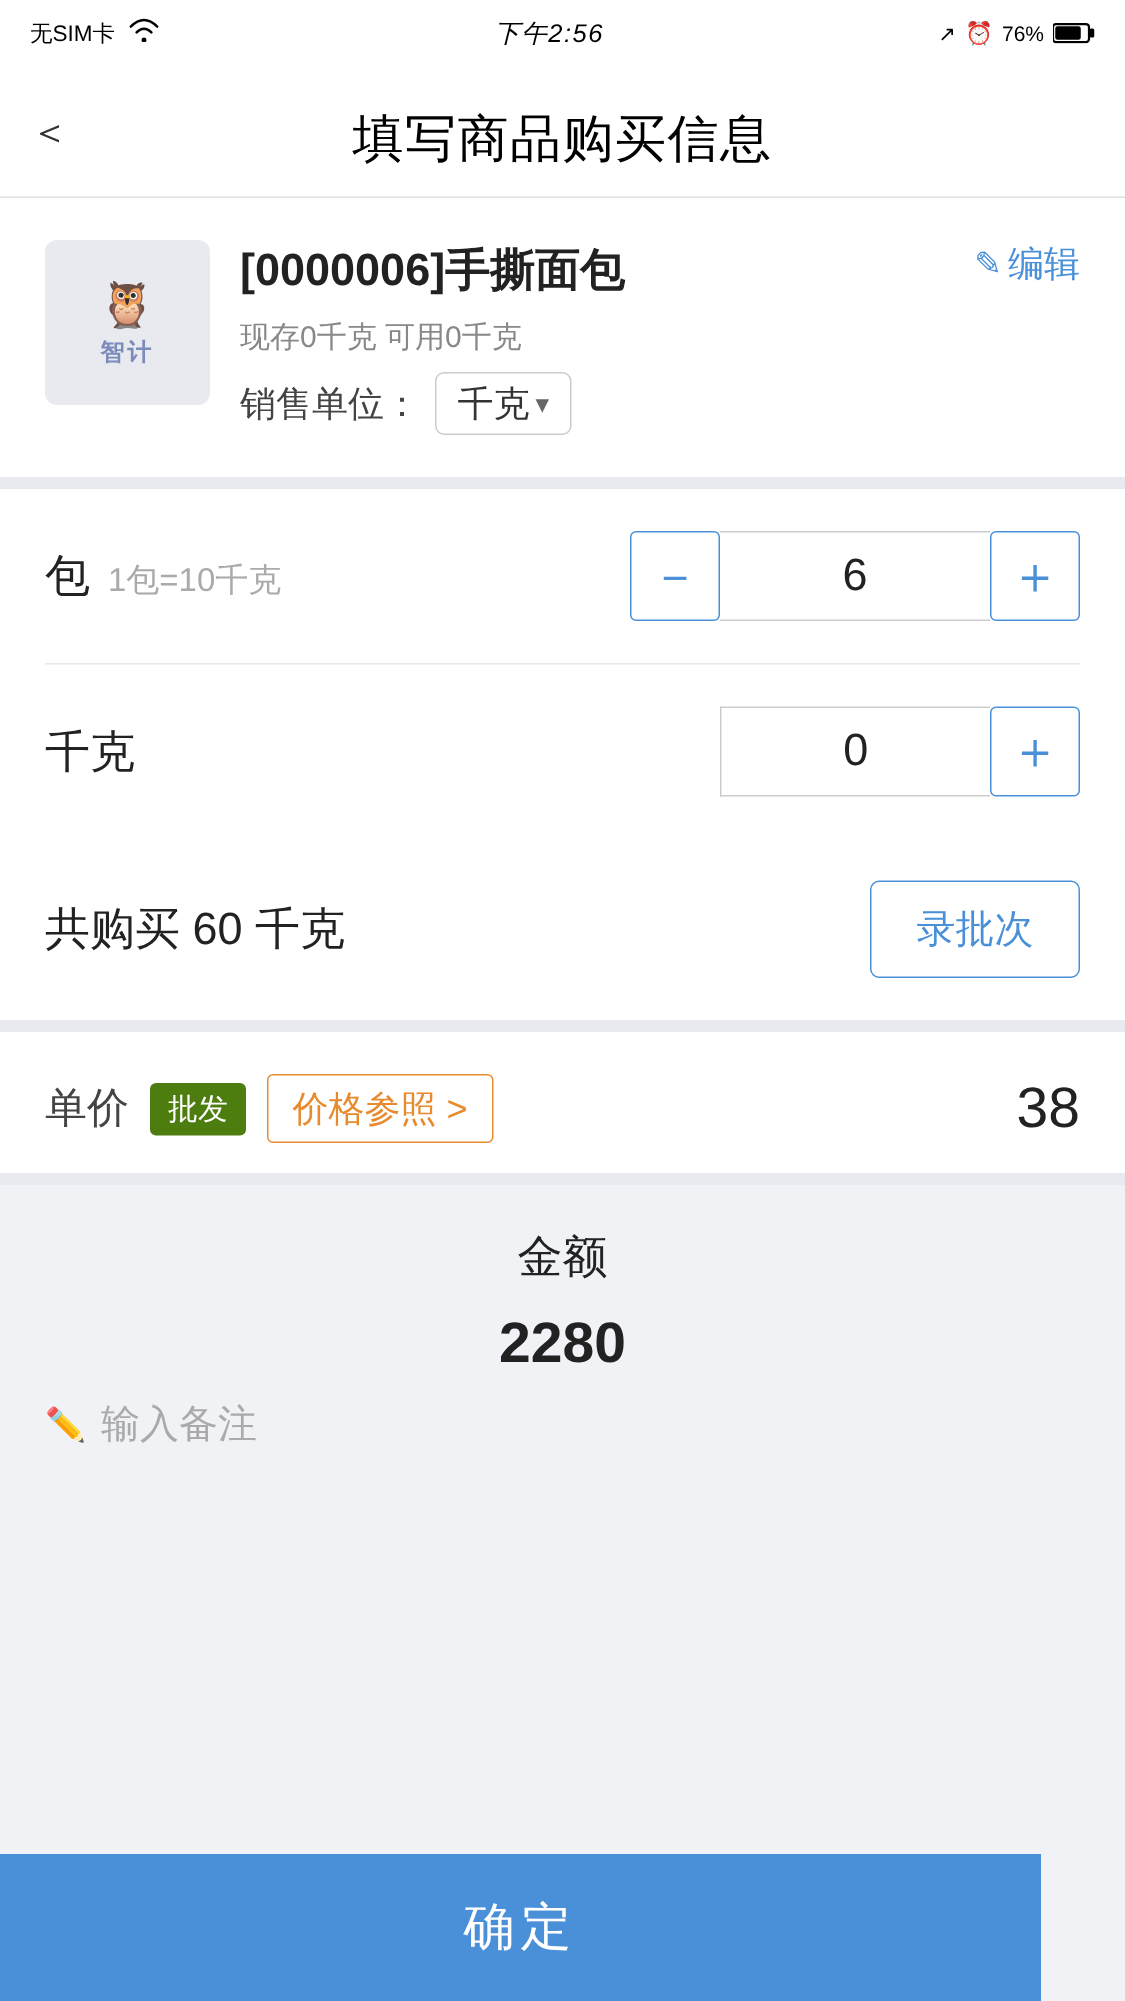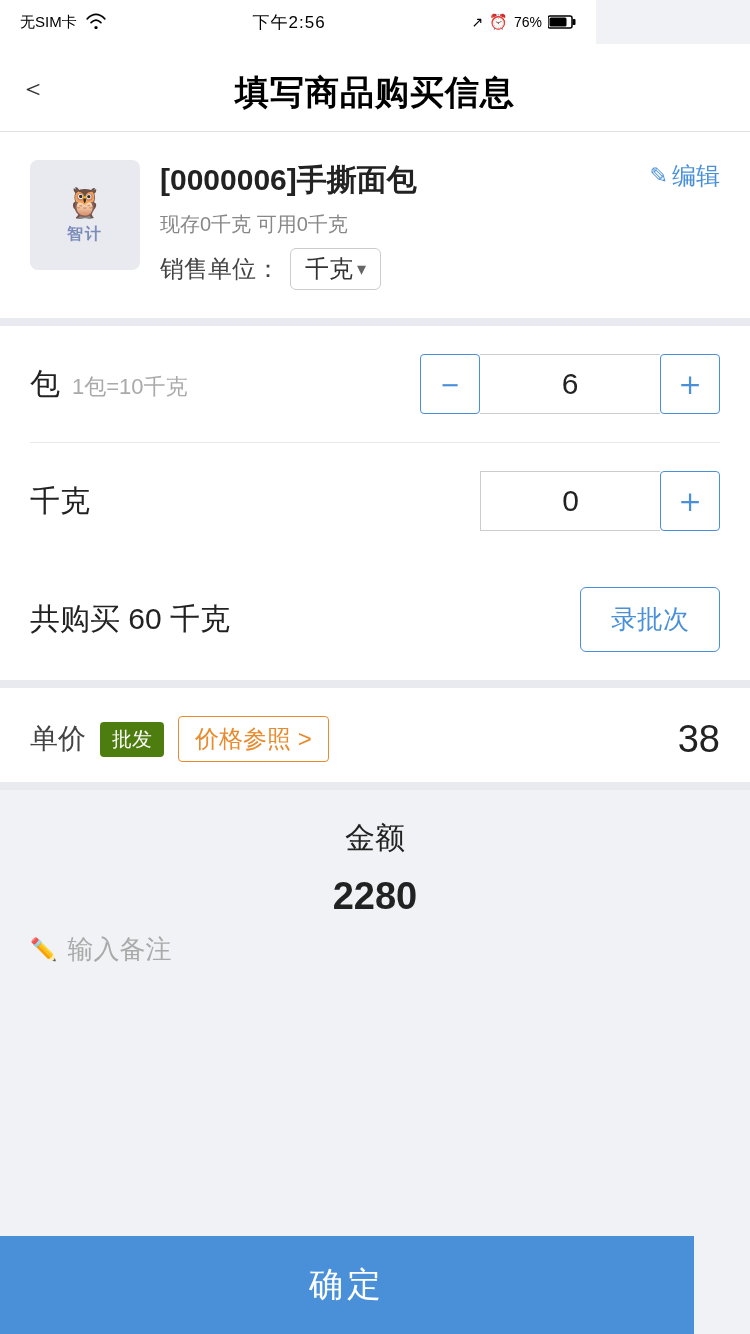--- a/index.html
+++ b/index.html
@@ -8,32 +8,32 @@
       width: 750px;
       min-height: 1334px;
       font-family: -apple-system, "PingFang SC", "Helvetica Neue", Arial, sans-serif;
       background: #f0f2f5;
       position: relative;
       overflow-x: hidden;
     }
 
     
     .status-bar {
-      width: 596px;
+      width: 750px;
       height: 44px;
       background: #fff;
       display: flex;
       align-items: center;
       justify-content: space-between;
       padding: 0 20px;
       font-size: 15px;
       color: #000;
     }
     .status-left { display: flex; align-items: center; gap: 8px; font-size: 15px; }
-    .status-center { font-size: 17px; font-weight: 500; letter-spacing: 1px; }
+    .status-center { font-size: 17px; font-weight: 500; letter-spacing: 1px; font-style: italic; }
     .status-right { display: flex; align-items: center; gap: 6px; font-size: 14px; }
 
     
     .nav-bar {
       width: 750px;
       height: 88px;
       background: #fff;
       border-bottom: 1px solid #e0e0e0;
       display: flex;
       align-items: center;
@@ -45,21 +45,21 @@
       position: absolute;
       left: 20px;
       top: 50%;
       transform: translateY(-50%);
       font-size: 26px;
       color: #333;
       cursor: pointer;
     }
     .nav-title {
       font-size: 34px;
-      font-weight: 700;
+      font-weight: 400;
       color: #000;
       letter-spacing: 1px;
     }
 
     
     .product-card {
       background: #fff;
       padding: 28px 30px;
       display: flex;
       align-items: flex-start;

